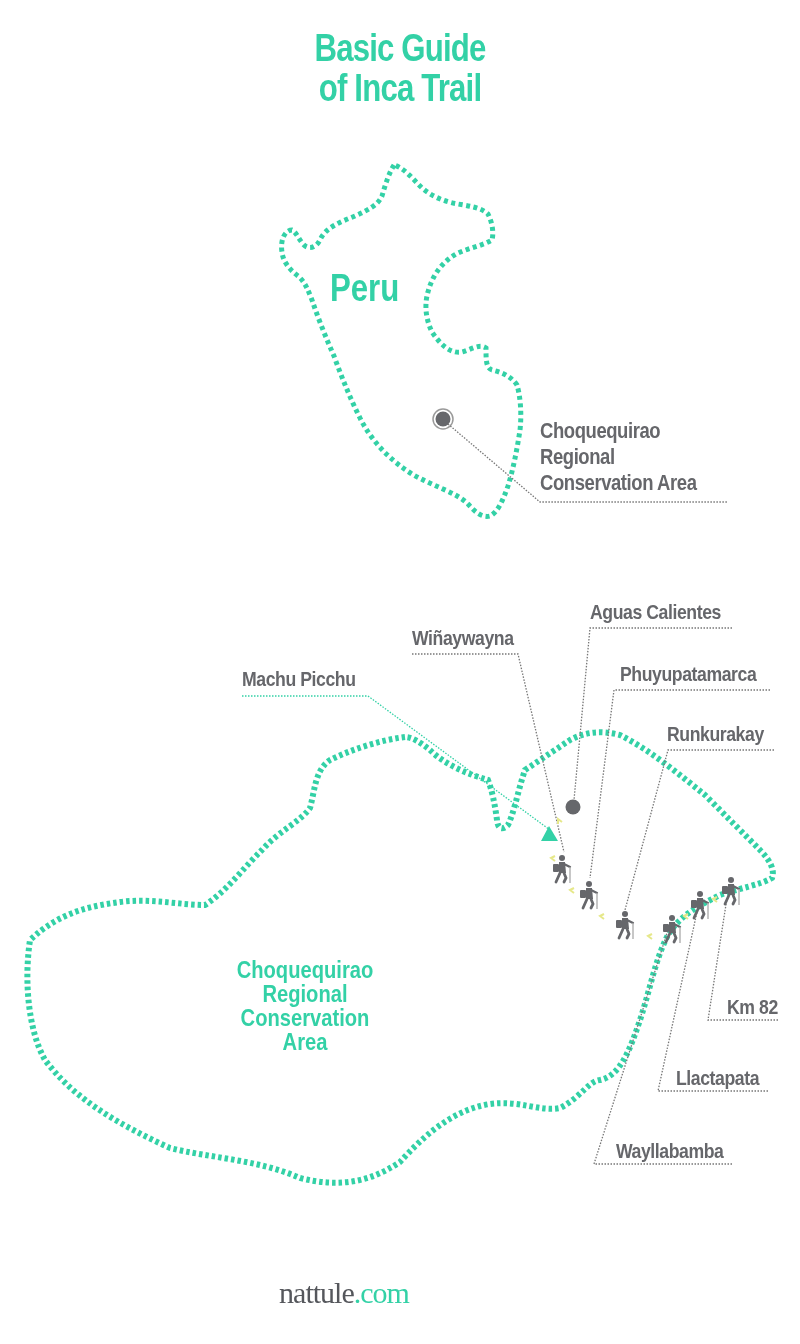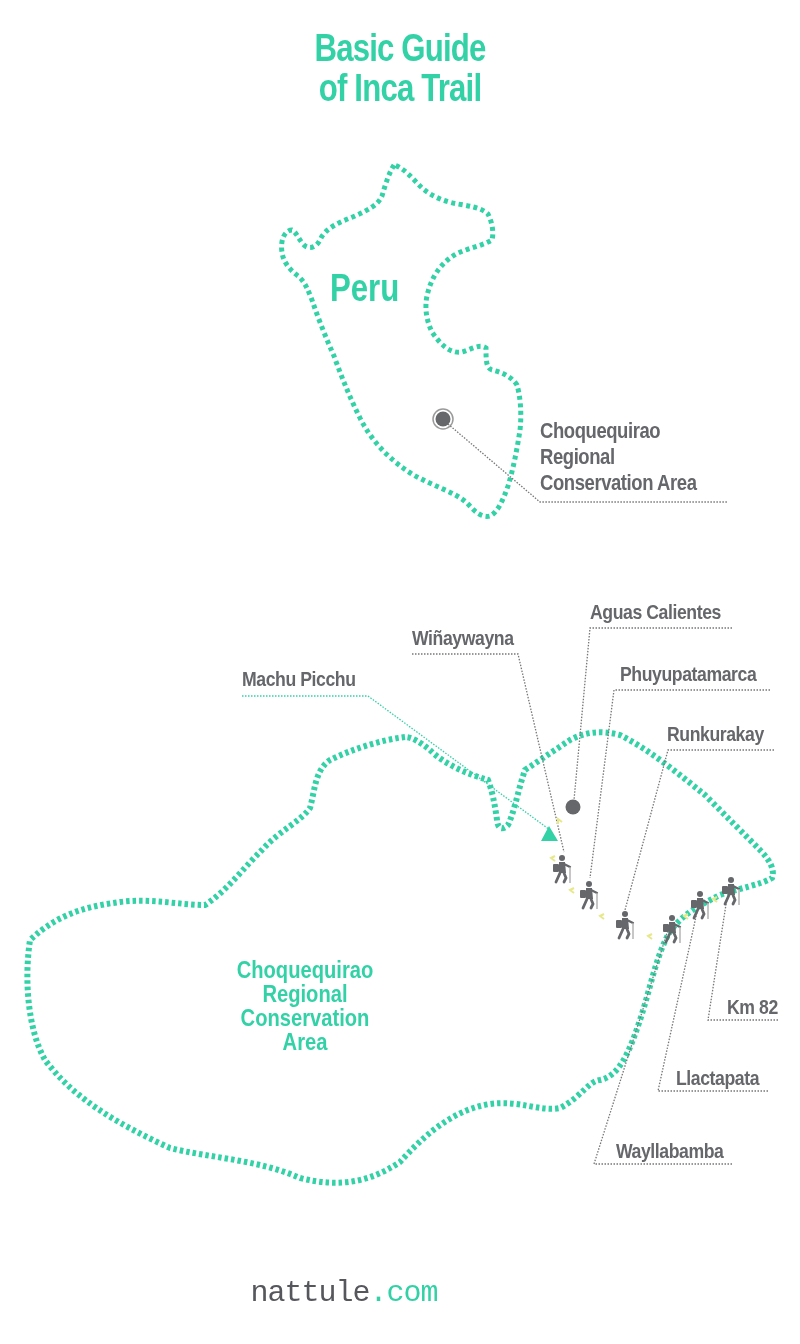--- a/index.html
+++ b/index.html
@@ -22,21 +22,21 @@
     transform: scaleX(0.82); transform-origin: left top;
   }
   .area-lbl {
     position: absolute; left: 205px; top: 958px; width: 200px; text-align: center;
     color: #33d1a6; font-weight: bold; font-size: 24px; line-height: 24px;
     font-family: "Liberation Sans", sans-serif; transform: scaleX(0.84); transform-origin: center top;
   }
   .choq-lbl { position: absolute; left: 540px; top: 418px; line-height: 26px; font-size: 22px; }
   .footer {
     position: absolute; left: 0; top: 1276px; width: 688px; text-align: center;
-    font-family: Liberation Mono, monospace; font-size: 30px; letter-spacing: -1px;
+    font-family: Liberation Serif, serif; font-size: 30px; letter-spacing: -1px;
   }
   .footer .a { color: #55575c; }
   .footer .b { color: #33d1a6; }
 </style>
 </head>
 <body>
 
 <div class="title">
   <div>Basic Guide</div>
   <div>of Inca Trail</div>

